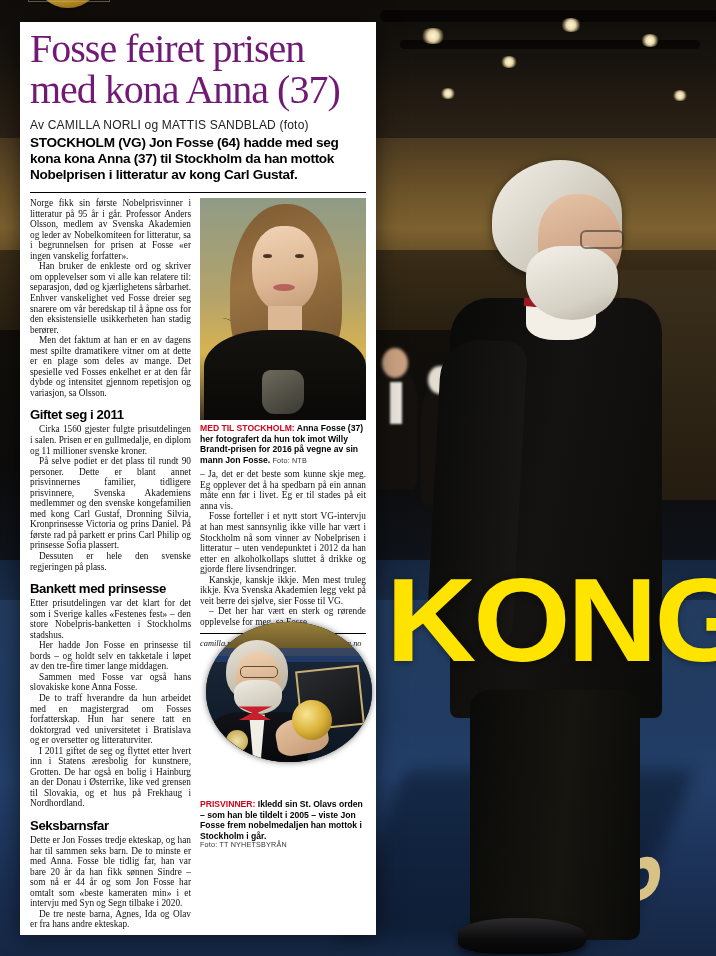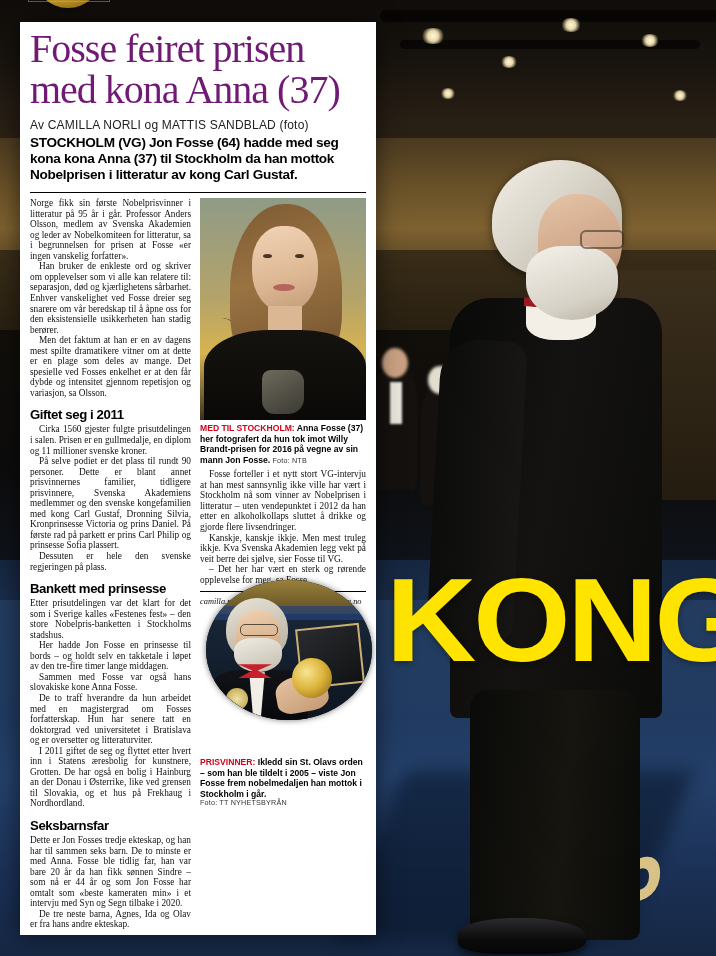--- a/index.html
+++ b/index.html
@@ -350,20 +350,21 @@
               <div class="anna-lip"></div>
               <div class="anna-neck"></div>
               <div class="anna-dress"></div>
               <div class="anna-brooch"></div>
             </div>
             <div class="cap">
               <span class="kicker">MED TIL STOCKHOLM:</span><span class="body"> Anna Fosse (37) her fotografert da hun tok imot Willy Brandt-prisen for 2016 på vegne av sin mann Jon Fosse.</span><span class="credit"> Foto: NTB</span>
             </div>
           </div>
 
+          <p>– Ja, det er det beste som kunne skje meg. Eg opplever det å ha spedbarn på ein annan måte enn før i livet. Eg er til stades på eit anna vis.</p>
           <p class="indent">Fosse forteller i et nytt stort VG-intervju at han mest sannsynlig ikke ville har vært i Stockholm nå som vinner av Nobelprisen i litteratur – uten vendepunktet i 2012 da han etter en alkoholkollaps sluttet å drikke og gjorde flere livsendringer.</p>
           <p class="indent">Kanskje, kanskje ikkje. Men mest truleg ikkje. Kva Svenska Akademien legg vekt på veit berre dei sjølve, sier Fosse til VG.</p>
           <p class="indent">– Det her har vært en sterk og rørende opplevelse for meg, sa Fosse.</p>
 
           <div class="emailline">camilla.norli@vg.no og mattis.sandblad@vg.no</div>
 
           <div class="figure" style="margin-top:8px;">
             <div class="fig-img medal">
               <div class="m-bg"></div>
               <div class="m-garland"></div>

